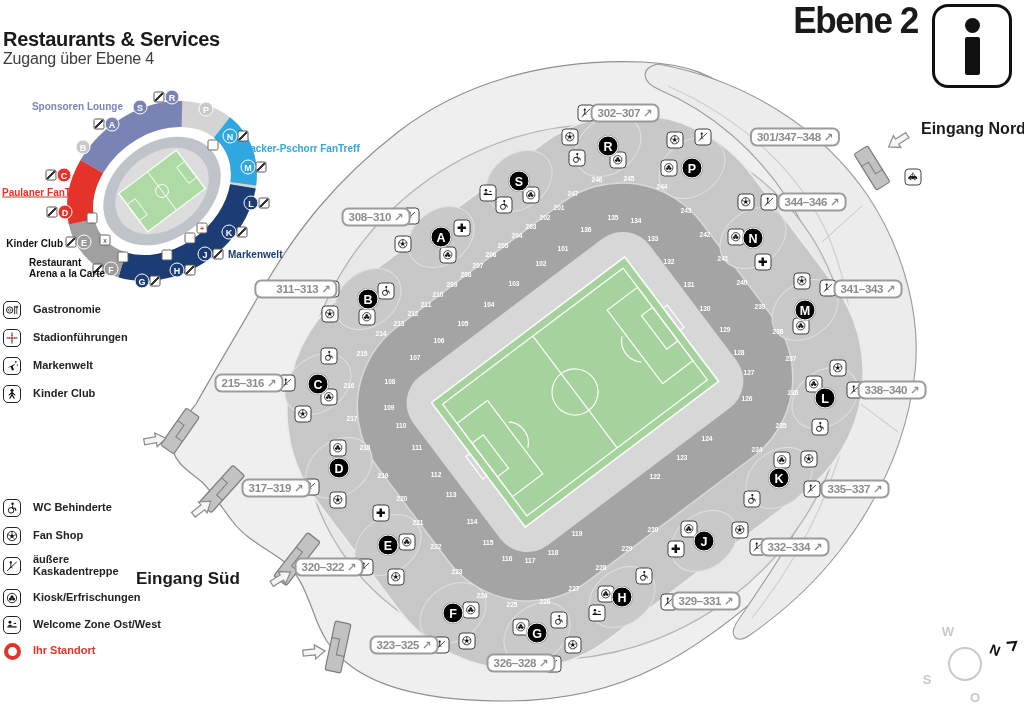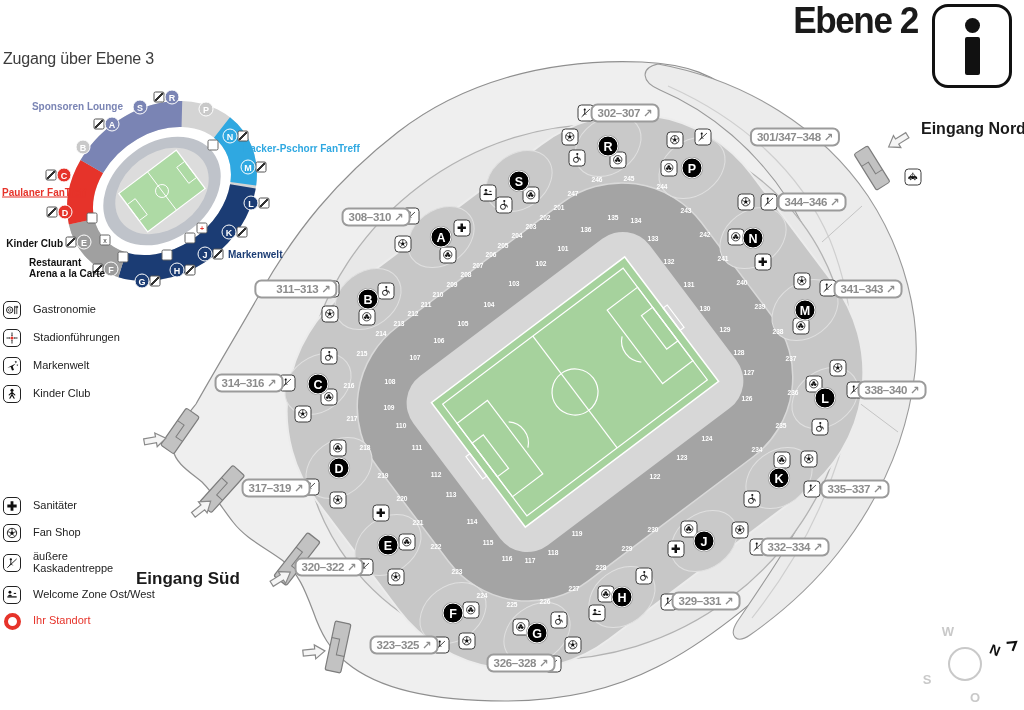--- a/index.html
+++ b/index.html
@@ -21,21 +21,21 @@
   .ent-s{left:136px;top:569px;font-size:17px;}
 
   .legend{position:absolute;display:flex;flex-direction:column;}
   .legend-services{left:3px;top:296px;}
   .legend-facilities{left:3px;top:492px;}
   .lg-row{display:flex;align-items:center;gap:12px;}
   .legend-services .lg-row{min-height:28px;}
   .lg-box{width:18px;height:18px;min-width:18px;background:#fff;border:1.8px solid #222;border-radius:5px;
           display:flex;align-items:center;justify-content:center;box-sizing:border-box;}
   .lg-box svg{width:14px;height:14px;}
-  .lg-label{font-size:11px;font-weight:400;color:#222;white-space:pre-line;line-height:1.05;}
+  .lg-label{font-size:11px;font-weight:700;color:#222;white-space:pre-line;line-height:1.05;}
   .lgrow-standort .lg-box{border:none;border-radius:50%;}
   .lgrow-standort .lg-box::after{content:"";width:9px;height:9px;border:4px solid var(--red);border-radius:50%;}
   .lgrow-standort .lg-label{color:var(--red);}
 
   
   .pos{position:absolute;transform:translate(-50%,-50%);}
   .station{width:21px;height:21px;border-radius:50%;background:#000;border:1.5px solid #fff;
            box-shadow:0 0 0 .6px #9a9a9a;color:#fff;font-size:12.5px;font-weight:bold;
            display:flex;align-items:center;justify-content:center;box-sizing:border-box;}
   .icon-box{width:17px;height:17px;background:#fff;border:1.6px solid #3f3f3f;border-radius:4px;
@@ -227,21 +227,22 @@
       <rect x="126" y="181" width="10" height="20"></rect>
       <rect x="188" y="181" width="10" height="20"></rect>
     </g>
   </g>
 
   <circle cx="965" cy="664" r="16" fill="none" stroke="#c9c9c9" stroke-width="2"></circle>
   <path d="M 1006.6,642.8 L 1016,642 L 1012.6,650.8" fill="none" stroke="#111" stroke-width="2.2"></path>
 </svg>
 
 <div id="overlay">
-  <div class="hdr-sub">Zugang über Ebene 3</div>
+  <div class="hdr-title">Restaurants &amp; Services</div>
+  <div class="hdr-sub">Zugang über Ebene 4</div>
   <div class="level-title">Ebene 2</div>
   <div class="info-box">
     <span class="i-dot"></span>
     <span class="i-stem"></span>
   </div>
   <div class="ent ent-n">Eingang Nord</div>
   <div class="ent ent-s">Eingang Süd</div>
 
   <div class="legend legend-services">
     <div class="lg-row">
@@ -272,44 +273,52 @@
       <span class="lg-box">
             <svg viewBox="0 0 24 24">
               <use href="#sym-kinder"></use>
             </svg>
           </span>
       <span class="lg-label">Kinder Club</span>
     </div>
   </div>
 
   <div class="legend legend-facilities">
-    <div class="lg-row" style="min-height:28px">
-      <span class="lg-box">
-            <svg viewBox="0 0 24 24">
-              <use href="#sym-plus"></use>
-            </svg>
-          </span>
-      <span class="lg-label">Sanitäter</span>
+    <div class="lg-row" style="min-height:31px">
+      <span class="lg-box">
+            <svg viewBox="0 0 24 24">
+              <use href="#sym-wheelchair"></use>
+            </svg>
+          </span>
+      <span class="lg-label">WC Behinderte</span>
     </div>
     <div class="lg-row" style="min-height:25px">
       <span class="lg-box">
             <svg viewBox="0 0 24 24">
               <use href="#sym-fanshop"></use>
             </svg>
           </span>
       <span class="lg-label">Fan Shop</span>
     </div>
     <div class="lg-row" style="min-height:36px">
       <span class="lg-box">
             <svg viewBox="0 0 24 24">
               <use href="#sym-stairs"></use>
             </svg>
           </span>
       <span class="lg-label">äußere
 Kaskadentreppe</span>
+    </div>
+    <div class="lg-row" style="min-height:27px">
+      <span class="lg-box">
+            <svg viewBox="0 0 24 24">
+              <use href="#sym-kiosk"></use>
+            </svg>
+          </span>
+      <span class="lg-label">Kiosk/Erfrischungen</span>
     </div>
     <div class="lg-row" style="min-height:27px">
       <span class="lg-box">
             <svg viewBox="0 0 24 24">
               <use href="#sym-welcome"></use>
             </svg>
           </span>
       <span class="lg-label">Welcome Zone Ost/West</span>
     </div>
     <div class="lg-row lgrow-standort" style="min-height:26px">
@@ -700,21 +709,21 @@
         <svg viewBox="0 0 24 24">
           <use href="#sym-stairs"></use>
         </svg>
       </div>
       <div class="pos pill" style="left: 276px; top: 488px;">317–319 ↗</div>
       <div class="pos icon-box" style="left: 287px; top: 383px;">
         <svg viewBox="0 0 24 24">
           <use href="#sym-stairs"></use>
         </svg>
       </div>
-      <div class="pos pill" style="left: 249px; top: 383px;">314–316 ↗</div>
+      <div class="pos pill" style="left: 249px; top: 383px;">215–316 ↗</div>
       <div class="pos icon-box" style="left: 331px; top: 289px;">
         <svg viewBox="0 0 24 24">
           <use href="#sym-stairs"></use>
         </svg>
       </div>
       <div class="pos pill" style="left: 296px; top: 289px; padding-left: 20px;">311–313 ↗</div>
       <div class="pos icon-box" style="left: 411px; top: 216px;">
         <svg viewBox="0 0 24 24">
           <use href="#sym-stairs"></use>
         </svg>

